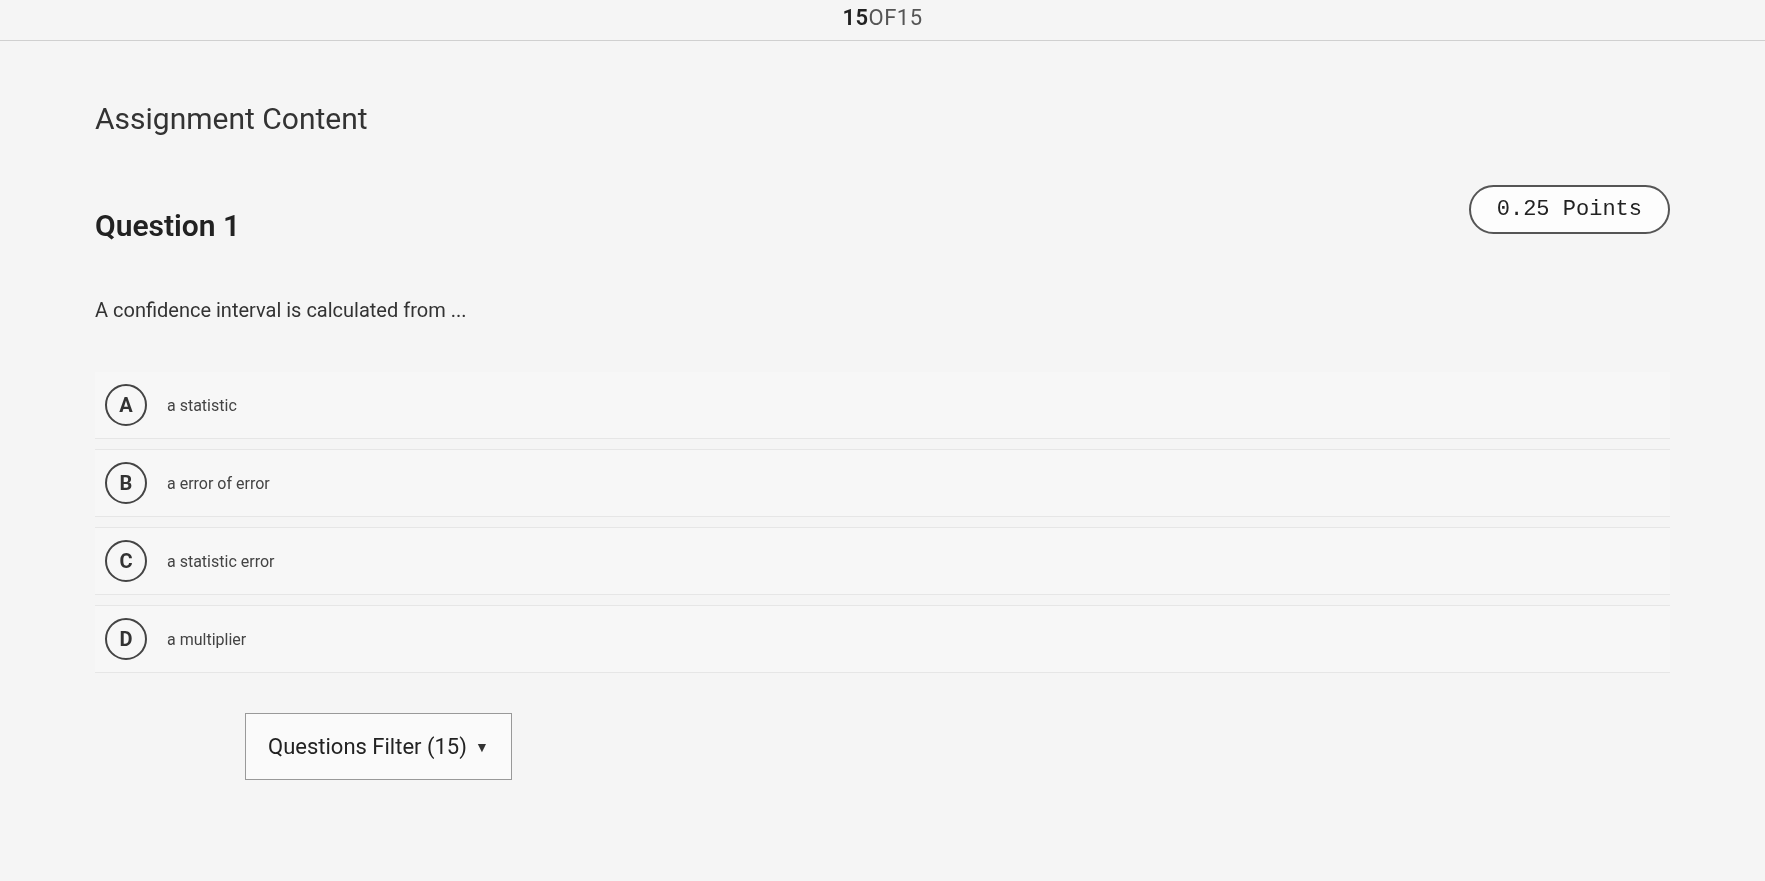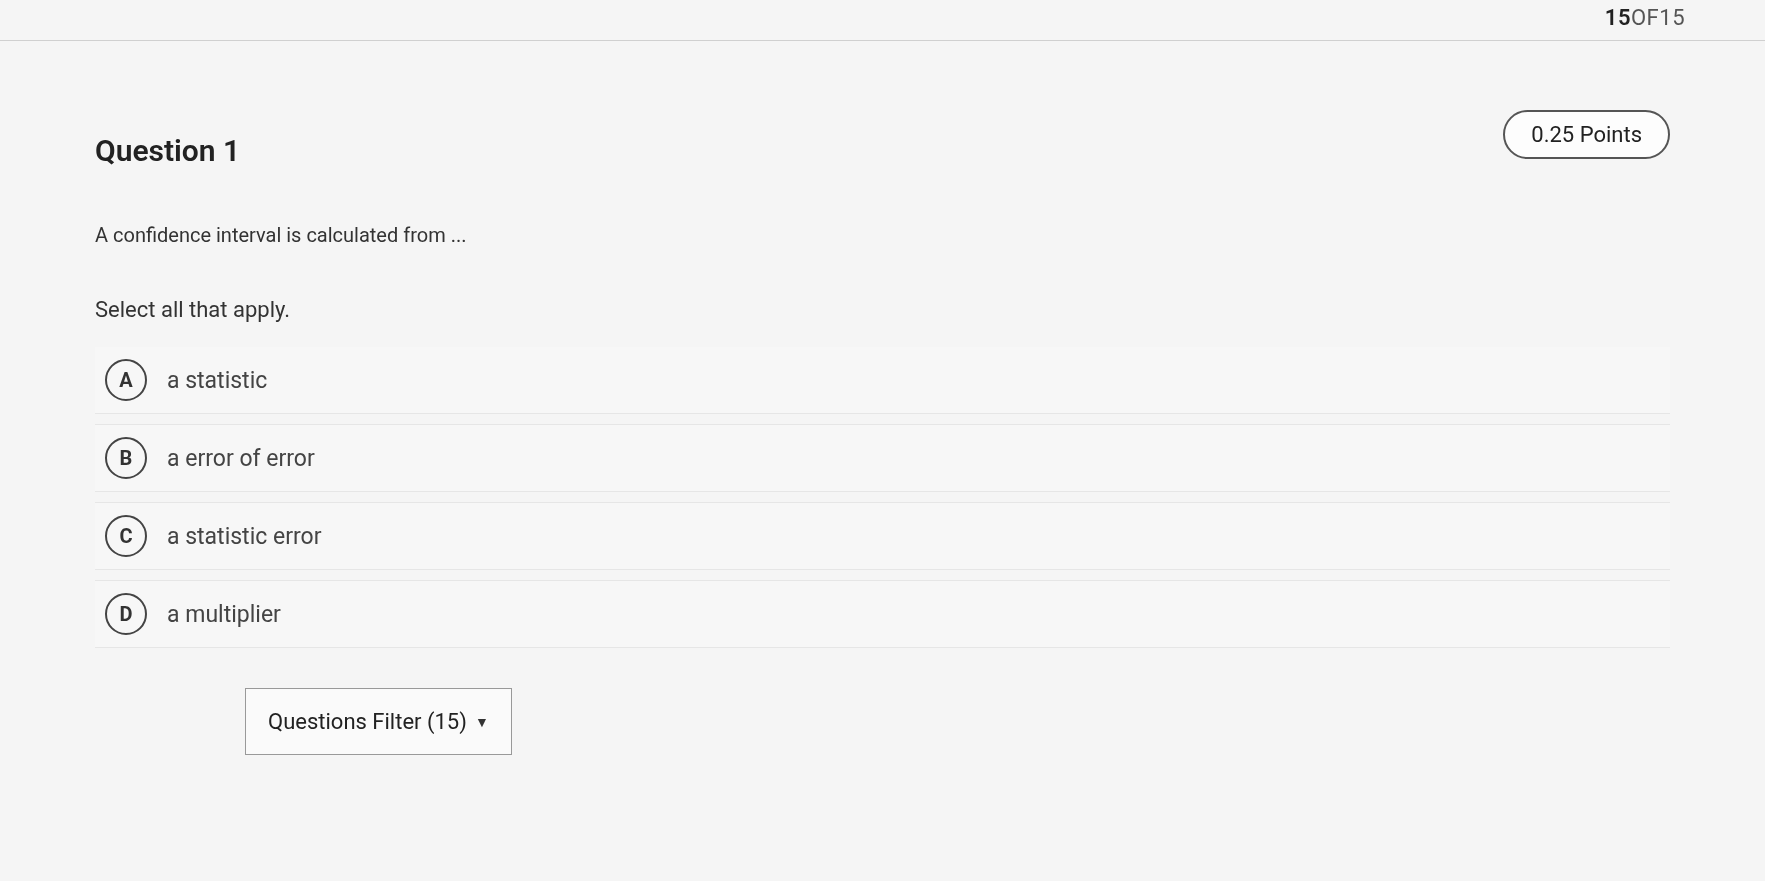--- a/index.html
+++ b/index.html
@@ -10,21 +10,21 @@
     body {
       font-family: -apple-system, BlinkMacSystemFont, "Segoe UI", Roboto, "Helvetica Neue", Arial, sans-serif;
       background: #f5f5f5;
       color: #333;
       width: 1765px;
       height: 881px;
       overflow: hidden;
     }
     .header-bar {
       display: flex;
-      justify-content: flex-end;
+      justify-content: center;
       padding: 5px 80px 10px 80px;
       border-bottom: 1px solid #d0d0d0;
       font-size: 22px;
       letter-spacing: 0.5px;
       color: #555;
     }
     .header-bar .remaining-count {
       font-weight: 600;
       color: #222;
     }
@@ -49,20 +49,21 @@
       color: #222;
       margin-top: 32px;
     }
     .points-badge {
       border: 2px solid #555;
       border-radius: 999px;
       padding: 10px 26px;
       font-size: 22px;
       color: #222;
       background: #fdfdfd;
+      font-family: Liberation Mono, monospace;
     }
     .prompt {
       font-size: 20px;
       color: #333;
       margin-bottom: 50px;
     }
     .instructions {
       font-size: 22px;
       color: #333;
       margin-bottom: 25px;
@@ -93,21 +94,21 @@
       display: flex;
       align-items: center;
       justify-content: center;
       font-weight: 700;
       font-size: 20px;
       color: #333;
       flex-shrink: 0;
       background: transparent;
     }
     .option-text {
-      font-size: 23px;
+      font-size: 16px;
       color: #444;
     }
     .footer-area {
       padding: 40px 150px 0 150px;
     }
     .filter-button {
       display: inline-flex;
       align-items: center;
       gap: 8px;
       border: 1px solid #999;
@@ -125,29 +126,29 @@
 </head>
 <body>
 
 <div class="header-bar">
   <span class="remaining-count">15</span>
     <span> OF </span>
     <span>15</span>
 </div>
 
 <div class="content">
+  <div class="assignment-title">Assignment Content</div>
 
   <div class="question-header">
     <div class="question-number">Question 1</div>
     <div class="points-badge">0.25 Points</div>
   </div>
 
   <div class="prompt">A confidence interval is calculated from ...</div>
 
-  <div class="instructions">Select all that apply.</div>
 
   <div class="options">
     <div class="option-row">
       <div class="option-letter">A</div>
       <div class="option-text">a statistic</div>
     </div>
     <div class="option-row">
       <div class="option-letter">B</div>
       <div class="option-text">a error of error</div>
     </div>

